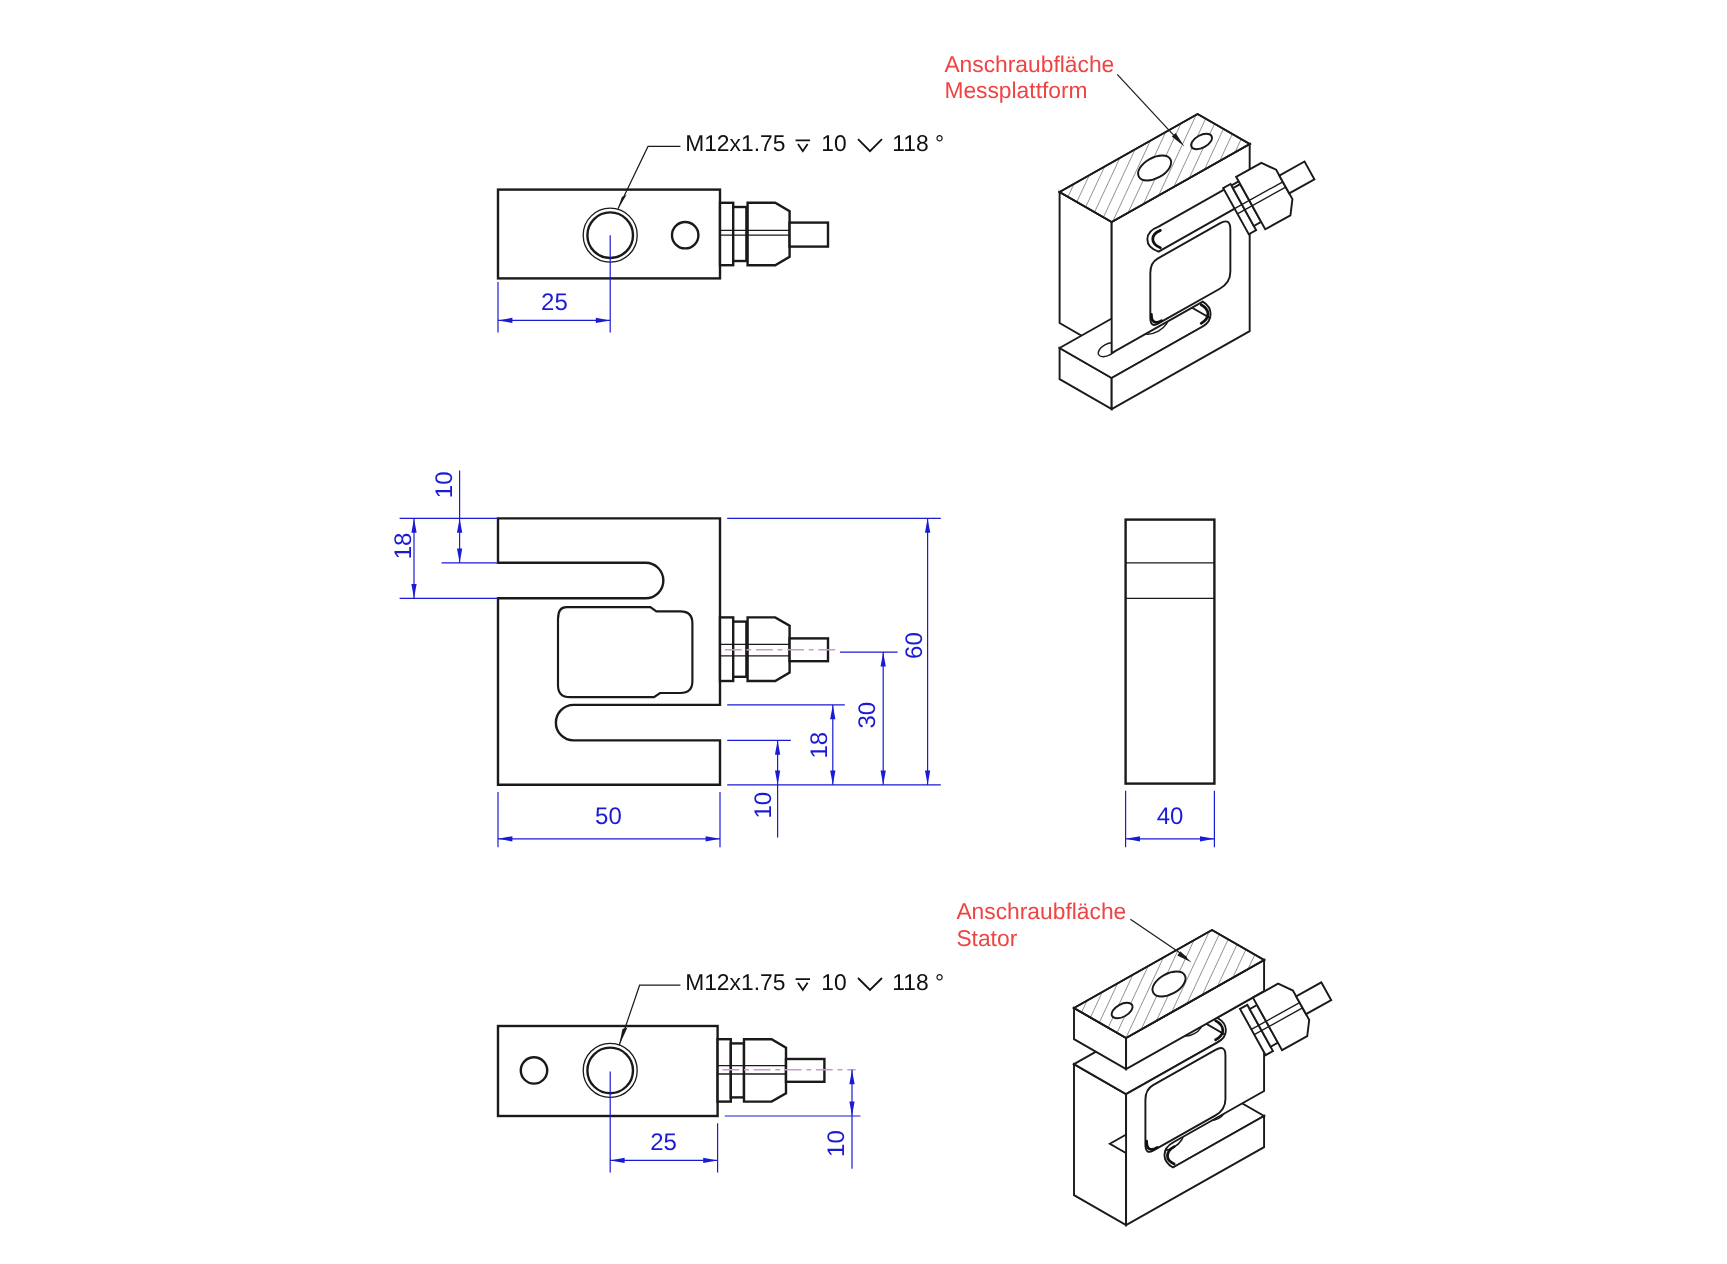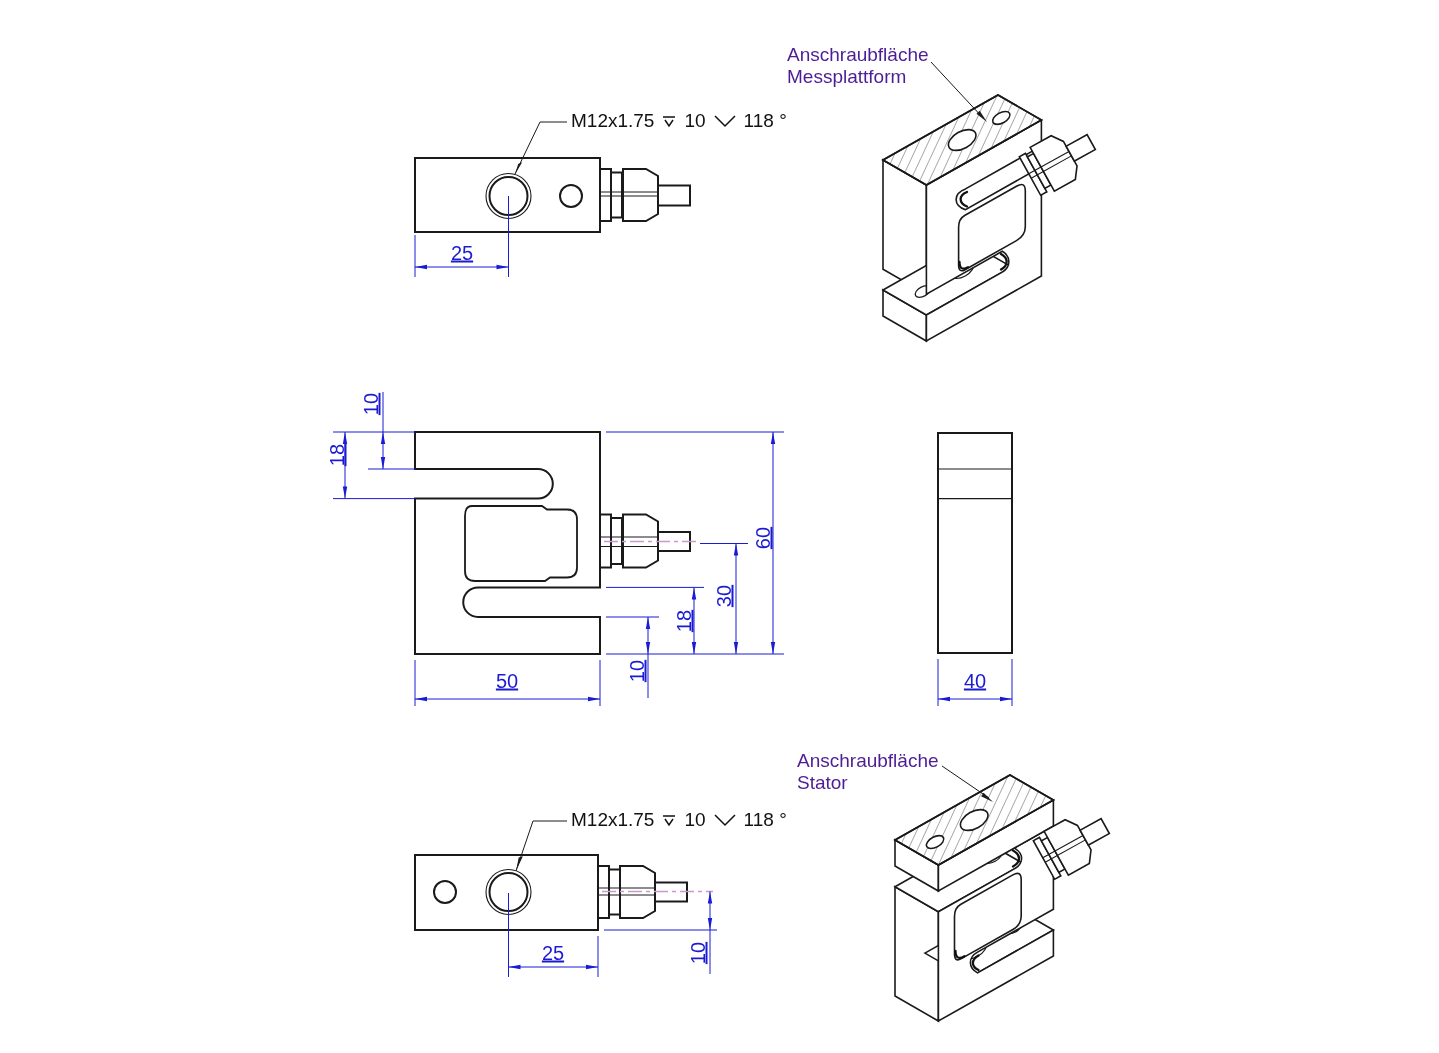--- a/index.html
+++ b/index.html
@@ -1,25 +1,25 @@
 <!DOCTYPE html>
 <html style="--dim: #1b1bd4; --cl: #cc99cc; --ln: #1a1a1a;"><head>
 <meta charset="utf-8">
 <style>
   :root{ --dim:#1b1bd4; --cl:#cc99cc; --ln:#1a1a1a; }
   html,body{margin:0;padding:0;background:#fff;}
   .canvas{position:relative;width:1439px;height:1053px;background:#fff;overflow:hidden;
           font-family:"Liberation Sans", sans-serif;}
   svg.art{position:absolute;left:0;top:0;}
   .txt{position:absolute;white-space:nowrap;color:#111;font-size:19px;}
-  .dim{color:var(--dim);font-size:20px;transform:translate(-50%,-50%);text-decoration:underline;}
+  .dim{color:var(--dim);font-size:20px;transform:translate(-50%,-50%);}
   .dim.vert{transform:translate(-50%,-50%) rotate(-90deg);}
   .callout{display:flex;align-items:center;gap:7px;transform:translate(0,-50%);font-size:19px;color:#111;}
   .callout svg{display:block;}
-  .facelabel{line-height:22px;font-size:19px;color:#4c1d95;}
+  .facelabel{line-height:22px;font-size:19px;color:#ef4444;}
   .outl{stroke:var(--ln);stroke-width:2;fill:#fff;}
   .thin{stroke:var(--ln);stroke-width:1.1;fill:none;}
   .iso{stroke:var(--ln);stroke-width:1.6;fill:#fff;}
   .isol{stroke:var(--ln);stroke-width:1.6;fill:none;}
   .hint{stroke:#111;stroke-width:2.3;fill:none;stroke-linecap:round;}
   .dimln{stroke:var(--dim);stroke-width:1;fill:none;}
   .dimar{fill:var(--dim);stroke:none;}
   .lead{stroke:var(--ln);stroke-width:1;fill:none;}
   .leadar{fill:var(--ln);stroke:none;}
   .cline{stroke:var(--cl);stroke-width:1.3;fill:none;stroke-dasharray:14 4 4 4;}

